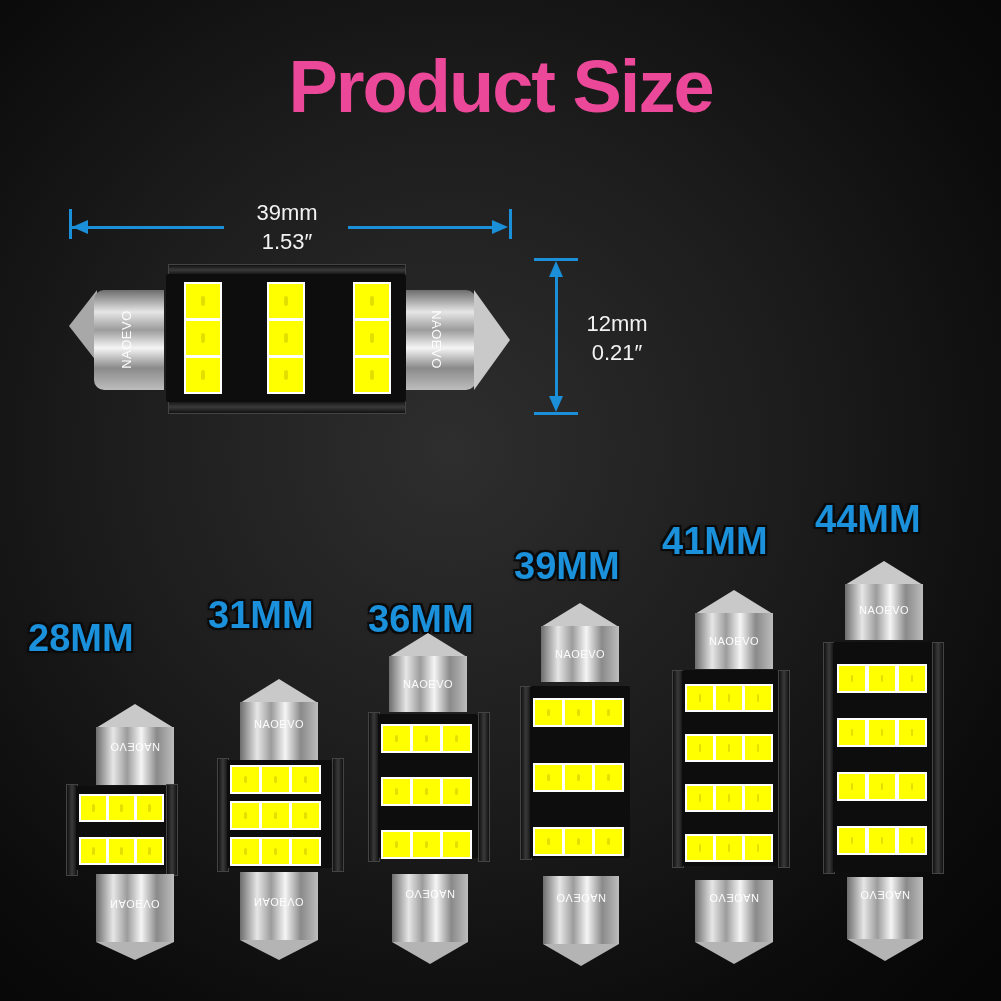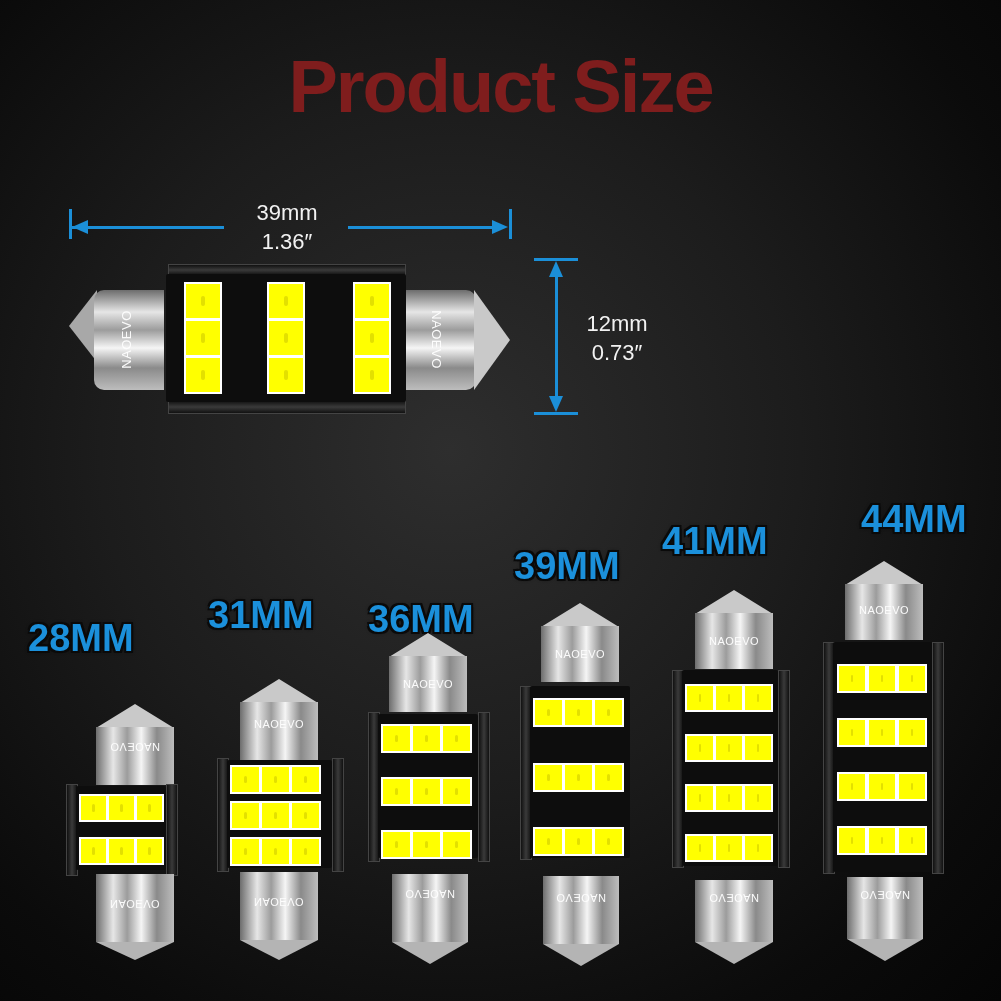--- a/index.html
+++ b/index.html
@@ -1,20 +1,20 @@
 <!DOCTYPE html>
 <html><head>
 <meta charset="utf-8">
 <style>
   html,body{margin:0;padding:0;}
   body{width:1001px;height:1001px;overflow:hidden;position:relative;
     background:radial-gradient(ellipse at 45% 45%, #2e2e2e 0%, #1c1c1c 45%, #0b0b0b 80%, #050505 100%);
     font-family:"Liberation Sans", sans-serif;}
   .abs{position:absolute;}
-  .title{left:0;width:1001px;top:44px;text-align:center;font-weight:bold;font-size:74px;letter-spacing:-2px;color:#7f1d1d;}
+  .title{left:0;width:1001px;top:44px;text-align:center;font-weight:bold;font-size:74px;letter-spacing:-2px;color:#ec4899;}
   .dimtxt{color:#f2f2f2;font-size:22px;text-align:center;line-height:29px;}
   .hline{height:3px;background:#1b8fd8;}
   .vline{width:3px;background:#1b8fd8;}
   .size-label{font-weight:bold;font-size:38px;color:#1b90db;letter-spacing:0px;
     text-shadow:-2px -2px 0 #0a0a0a,2px -2px 0 #0a0a0a,-2px 2px 0 #0a0a0a,2px 2px 0 #0a0a0a,0 0 4px #000;}
   
   .cap{background:linear-gradient(90deg,#6d6d6d 0%,#e6e6e6 22%,#9c9c9c 40%,#f5f5f5 58%,#8a8a8a 78%,#bdbdbd 100%);}
   .capH{background:linear-gradient(180deg,#6d6d6d 0%,#e6e6e6 22%,#9c9c9c 40%,#f5f5f5 58%,#8a8a8a 78%,#bdbdbd 100%);}
   .brand{color:#ffffff;font-size:11px;letter-spacing:0.5px;text-align:center;opacity:0.95;}
   .board{background:#0d0d0d;border-radius:2px;}
@@ -31,31 +31,31 @@
 <div>
 
   <div class="abs vline" style="left:69px;top:209px;height:30px;"></div>
   <div class="abs vline" style="left:509px;top:209px;height:30px;"></div>
   <div class="abs hline" style="left:72px;top:226px;width:152px;"></div>
   <div class="abs" style="left:72px;top:220px;border-right:16px solid #1b8fd8;border-top:7px solid transparent;border-bottom:7px solid transparent;"></div>
   <div class="abs hline" style="left:348px;top:226px;width:145px;"></div>
   <div class="abs" style="left:492px;top:220px;border-left:16px solid #1b8fd8;border-top:7px solid transparent;border-bottom:7px solid transparent;"></div>
   <div class="abs dimtxt" style="left:226px;top:198px;width:122px;">
     <div>39mm</div>
-    <div>1.36″</div>
+    <div>1.53″</div>
   </div>
 
   <div class="abs hline" style="left:534px;top:258px;width:44px;"></div>
   <div class="abs hline" style="left:534px;top:412px;width:44px;"></div>
   <div class="abs vline" style="left:555px;top:275px;height:122px;"></div>
   <div class="abs" style="left:549px;top:261px;border-bottom:16px solid #1b8fd8;border-left:7px solid transparent;border-right:7px solid transparent;"></div>
   <div class="abs" style="left:549px;top:396px;border-top:16px solid #1b8fd8;border-left:7px solid transparent;border-right:7px solid transparent;"></div>
   <div class="abs dimtxt" style="left:574px;top:309px;width:86px;">
     <div>12mm</div>
-    <div>0.73″</div>
+    <div>0.21″</div>
   </div>
 
   <div class="abs" style="left:69px;top:290px;border-right:28px solid #a8a8a8;border-top:36px solid transparent;border-bottom:36px solid transparent;"></div>
   <div class="abs capH" style="left:94px;top:290px;width:70px;height:100px;border-radius:10px 0 0 10px;">
     <div class="brand" style="position:absolute;left:-18px;top:42px;width:100px;transform:rotate(-90deg);font-size:13px;">NAOEVO</div>
   </div>
   <div class="abs capH" style="left:404px;top:290px;width:72px;height:100px;border-radius:0 10px 10px 0;">
     <div class="brand" style="position:absolute;left:-18px;top:42px;width:100px;transform:rotate(90deg);font-size:13px;">NAOEVO</div>
   </div>
   <div class="abs" style="left:474px;top:290px;border-left:36px solid #c9c9c9;border-top:50px solid transparent;border-bottom:50px solid transparent;"></div>
@@ -72,21 +72,21 @@
     <div class="led abs" style="left:187px;top:45px;width:38px;height:38px;"></div>
     <div class="led abs" style="left:187px;top:82px;width:38px;height:38px;"></div>
   </div>
 </div>
 
 <div class="abs size-label" style="left:28px;top:617px;">28MM</div>
 <div class="abs size-label" style="left:208px;top:594px;">31MM</div>
 <div class="abs size-label" style="left:368px;top:598px;">36MM</div>
 <div class="abs size-label" style="left:514px;top:545px;">39MM</div>
 <div class="abs size-label" style="left:662px;top:520px;">41MM</div>
-<div class="abs size-label" style="left:861px;top:498px;">44MM</div>
+<div class="abs size-label" style="left:815px;top:498px;">44MM</div>
 
 <div>
   <div class="abs" style="left:96px;top:704px;border-bottom:24px solid #c9c9c9;border-left:39px solid transparent;border-right:39px solid transparent;"></div>
   <div class="abs cap" style="left:96px;top:727px;width:78px;height:58px;">
     <div class="brand" style="position:absolute;top:14px;width:78px;transform:rotate(180deg);">NAOEVO</div>
   </div>
   <div class="abs rail" style="left:66px;top:784px;width:10px;height:90px;"></div>
   <div class="abs rail" style="left:166px;top:784px;width:10px;height:90px;"></div>
   <div class="abs board" style="left:76px;top:786px;width:90px;height:84px;">
     <div class="led abs" style="left:3px;top:8px;width:29px;height:28px;"></div>

